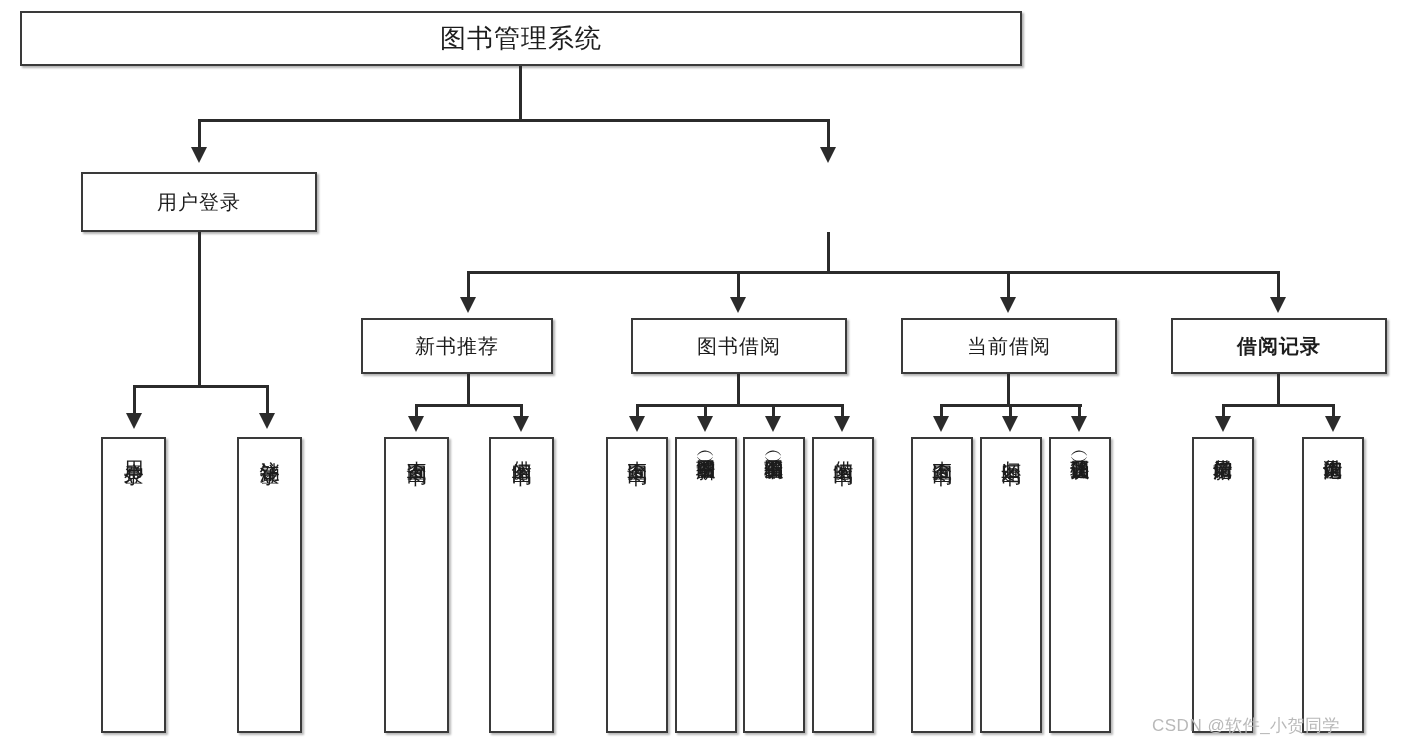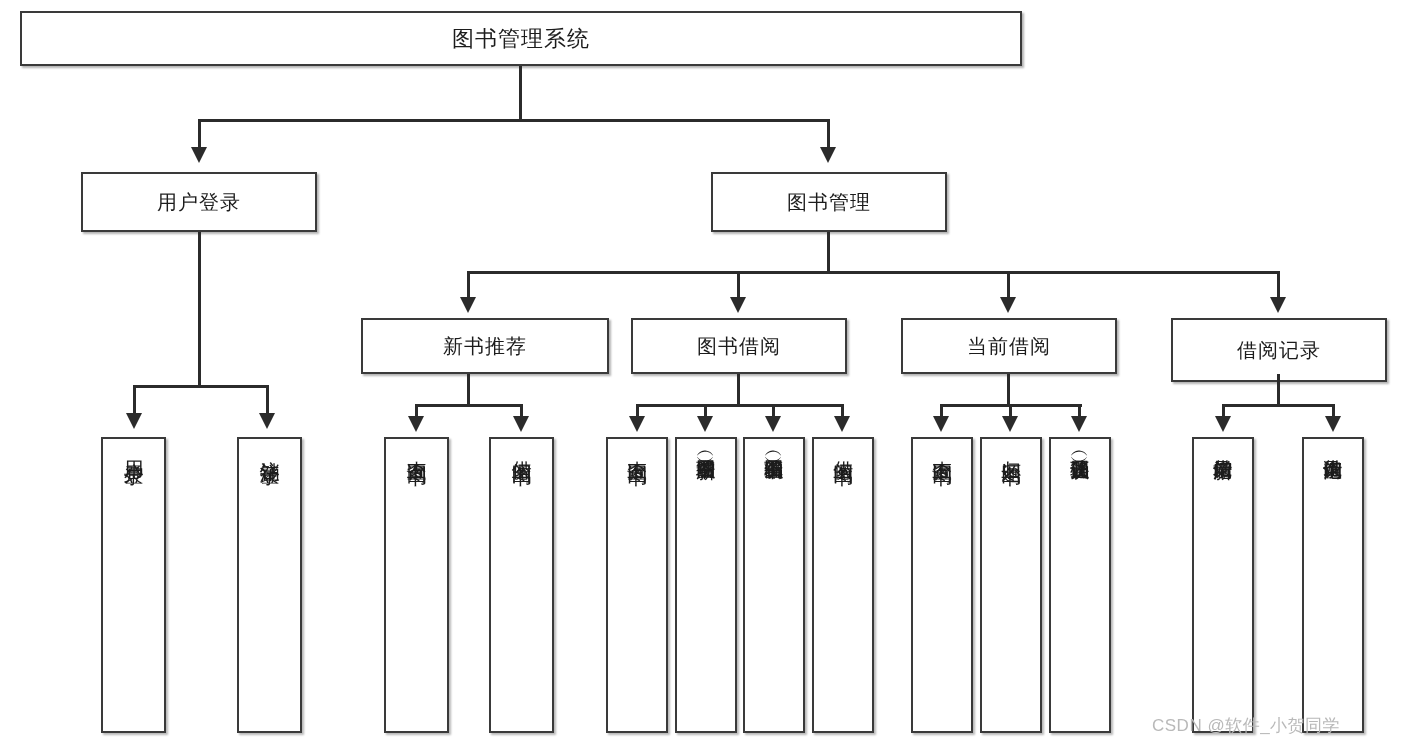--- a/index.html
+++ b/index.html
@@ -27,21 +27,21 @@
     justify-content: center;
   }
   .node .label {
     color: #1c1c1c;
     font-size: 21px;
     line-height: 1.15;
     letter-spacing: 1px;
     white-space: nowrap;
   }
   
-  .node.root .label { font-size: 22px; }
+  .node.root .label { font-size: 26px; }
   .node.level2 .label { font-size: 20px; }
 
   
   .node.leaf {
     align-items: flex-start;
     justify-content: center;
     padding-top: 6px;
     box-shadow: 2px 2px 2px rgba(0,0,0,0.28);
   }
   .node.leaf .label {
@@ -100,23 +100,20 @@
   <div class="hline" style="left:198px; top:119px; width:632px; height:3px;"></div>
   <div class="vline" style="left:198px; top:119px; width:3px; height:30px;"></div>
   <div class="arrow" style="left:191px; top:147px;"></div>
   <div class="vline" style="left:827px; top:119px; width:3px; height:30px;"></div>
   <div class="arrow" style="left:820px; top:147px;"></div>
 
   <div class="node level2" style="left:81px; top:172px; width:236px; height:60px;">
     <span class="label">用户登录</span>
   </div>
 
-  <div class="node level2" style="left:711px; top:172px; width:236px; height:60px;">
-    <span class="label">图书管理</span>
-  </div>
 
   <div class="vline" style="left:198px; top:232px; width:3px; height:155px;"></div>
   <div class="hline" style="left:133px; top:385px; width:136px; height:3px;"></div>
   <div class="vline" style="left:133px; top:385px; width:3px; height:30px;"></div>
   <div class="arrow" style="left:126px; top:413px;"></div>
   <div class="vline" style="left:266px; top:385px; width:3px; height:30px;"></div>
   <div class="arrow" style="left:259px; top:413px;"></div>
 
   <div class="node leaf" style="left:101px; top:437px; width:65px; height:296px;">
     <span class="label">用户登录</span>
@@ -133,30 +130,30 @@
 
   <div class="vline" style="left:737px; top:271px; width:3px; height:28px;"></div>
   <div class="arrow" style="left:730px; top:297px;"></div>
 
   <div class="vline" style="left:1007px; top:271px; width:3px; height:28px;"></div>
   <div class="arrow" style="left:1000px; top:297px;"></div>
 
   <div class="vline" style="left:1277px; top:271px; width:3px; height:28px;"></div>
   <div class="arrow" style="left:1270px; top:297px;"></div>
 
-  <div class="node level2" style="left:361px; top:318px; width:248px; height:56px;">
+  <div class="node level2" style="left:361px; top:318px; width:192px; height:56px;">
     <span class="label">新书推荐</span>
   </div>
   <div class="node level2" style="left:901px; top:318px; width:216px; height:56px;">
     <span class="label">当前借阅</span>
   </div>
   <div class="node level2" style="left:631px; top:318px; width:216px; height:56px;">
     <span class="label">图书借阅</span>
   </div>
-  <div class="node level2" style="left:1171px; top:318px; width:216px; height:64px;">
+  <div class="node level2" style="left:1171px; top:318px; width:216px; height:56px;font-weight:bold;">
     <span class="label">借阅记录</span>
   </div>
 
   <div class="vline" style="left:467px; top:374px; width:3px; height:32px;"></div>
   <div class="hline" style="left:415px; top:404px; width:108px; height:3px;"></div>
   <div class="vline" style="left:415px; top:404px; width:3px; height:14px;"></div>
   <div class="arrow" style="left:408px; top:416px;"></div>
   <div class="vline" style="left:520px; top:404px; width:3px; height:14px;"></div>
   <div class="arrow" style="left:513px; top:416px;"></div>
 

